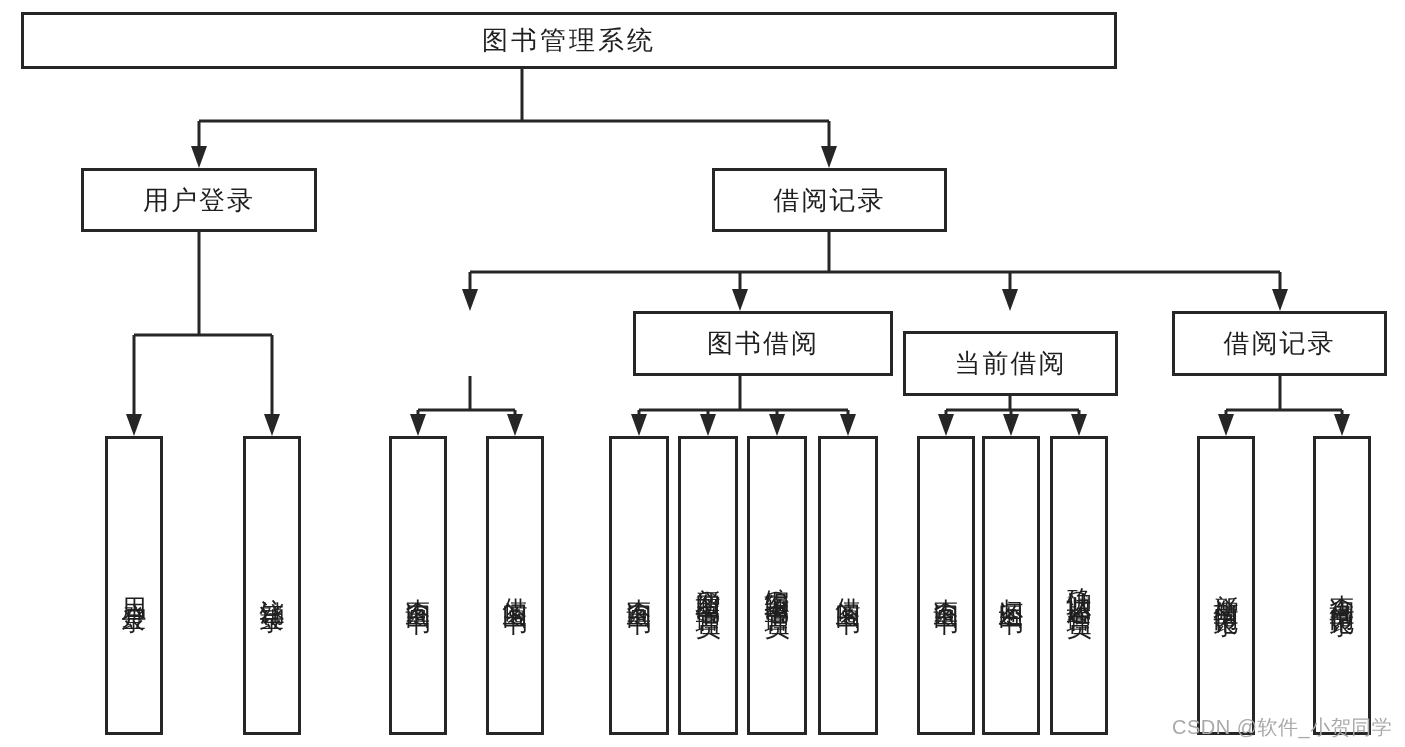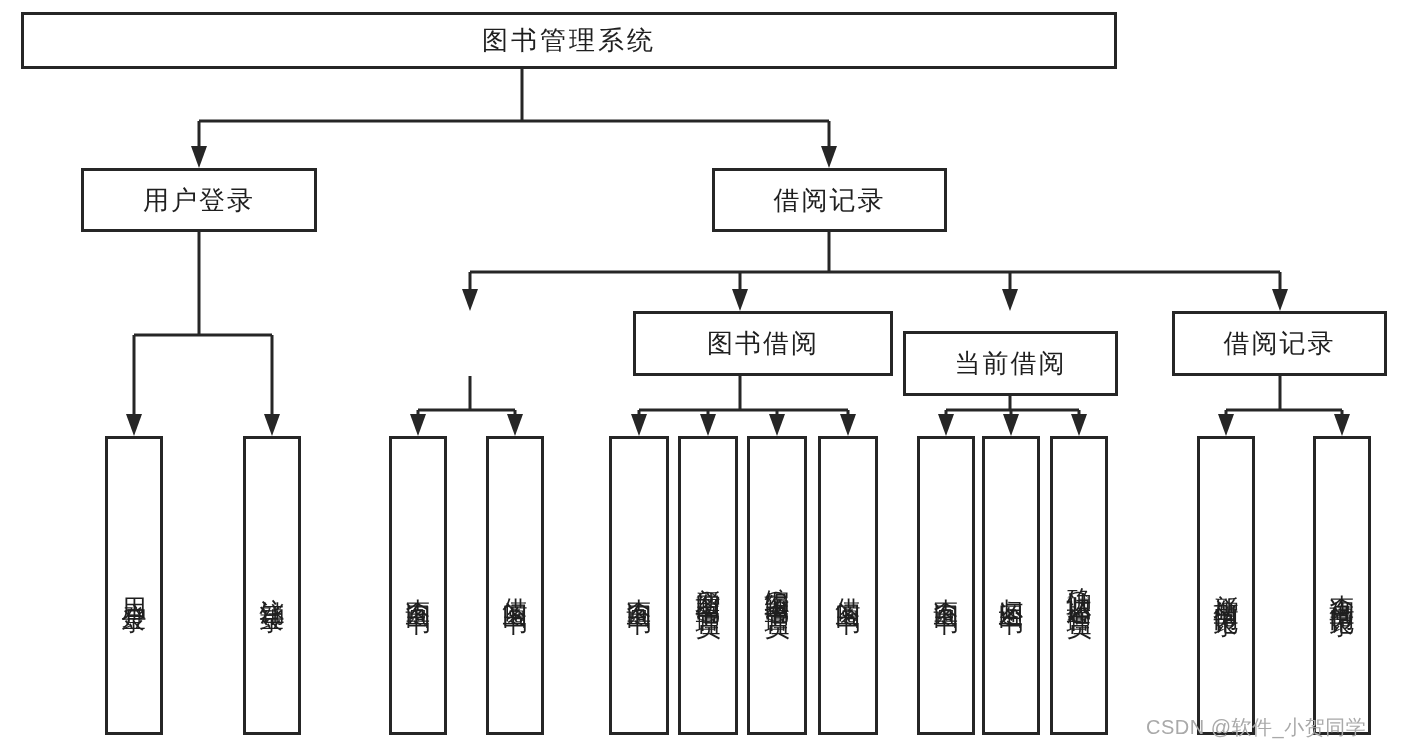--- a/index.html
+++ b/index.html
@@ -46,21 +46,21 @@
   .root .h-label { letter-spacing: 3px; }
   .v-label {
     writing-mode: vertical-rl;
     text-orientation: mixed;
     font-size: 25px;
     letter-spacing: 4px;
     line-height: 1;
   }
   .watermark {
     position: absolute;
-    left: 1146px;
+    left: 1172px;
     top: 714px;
     font-size: 20px;
     letter-spacing: 0.5px;
     color: var(--watermark);
     white-space: nowrap;
     z-index: 5;
     text-align: right;
   }
 </style>
 </head>

